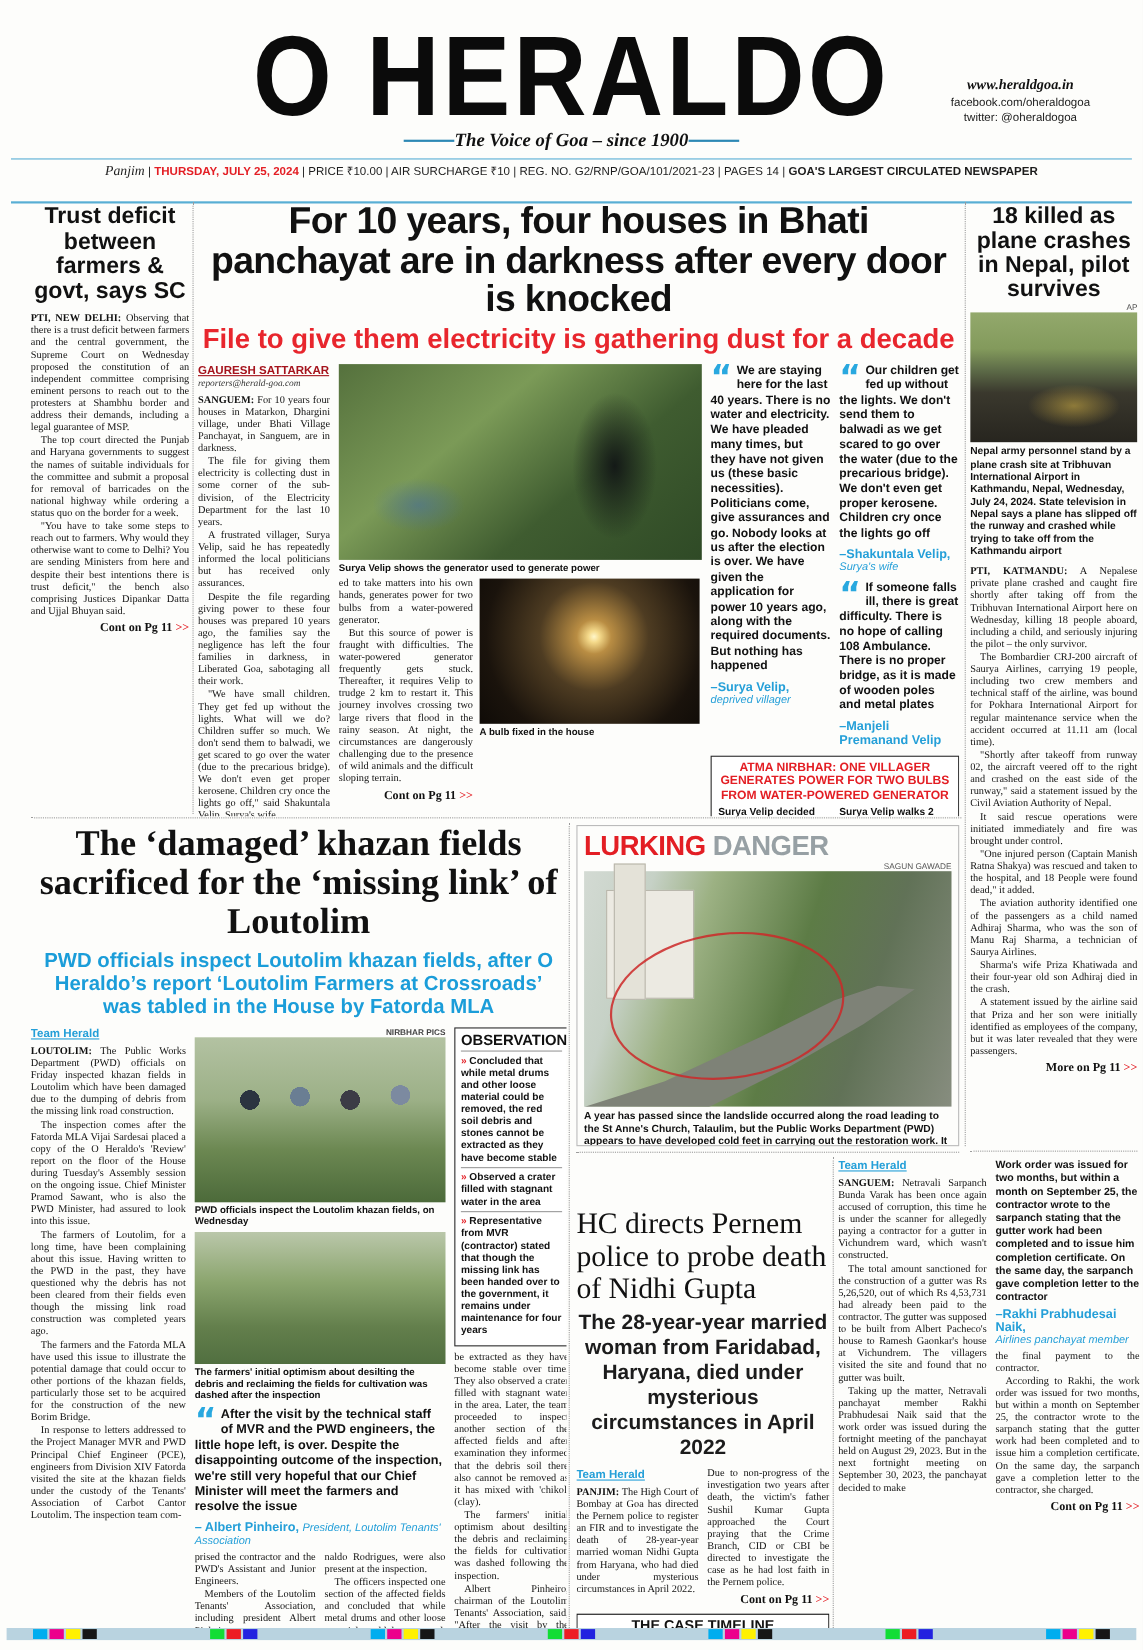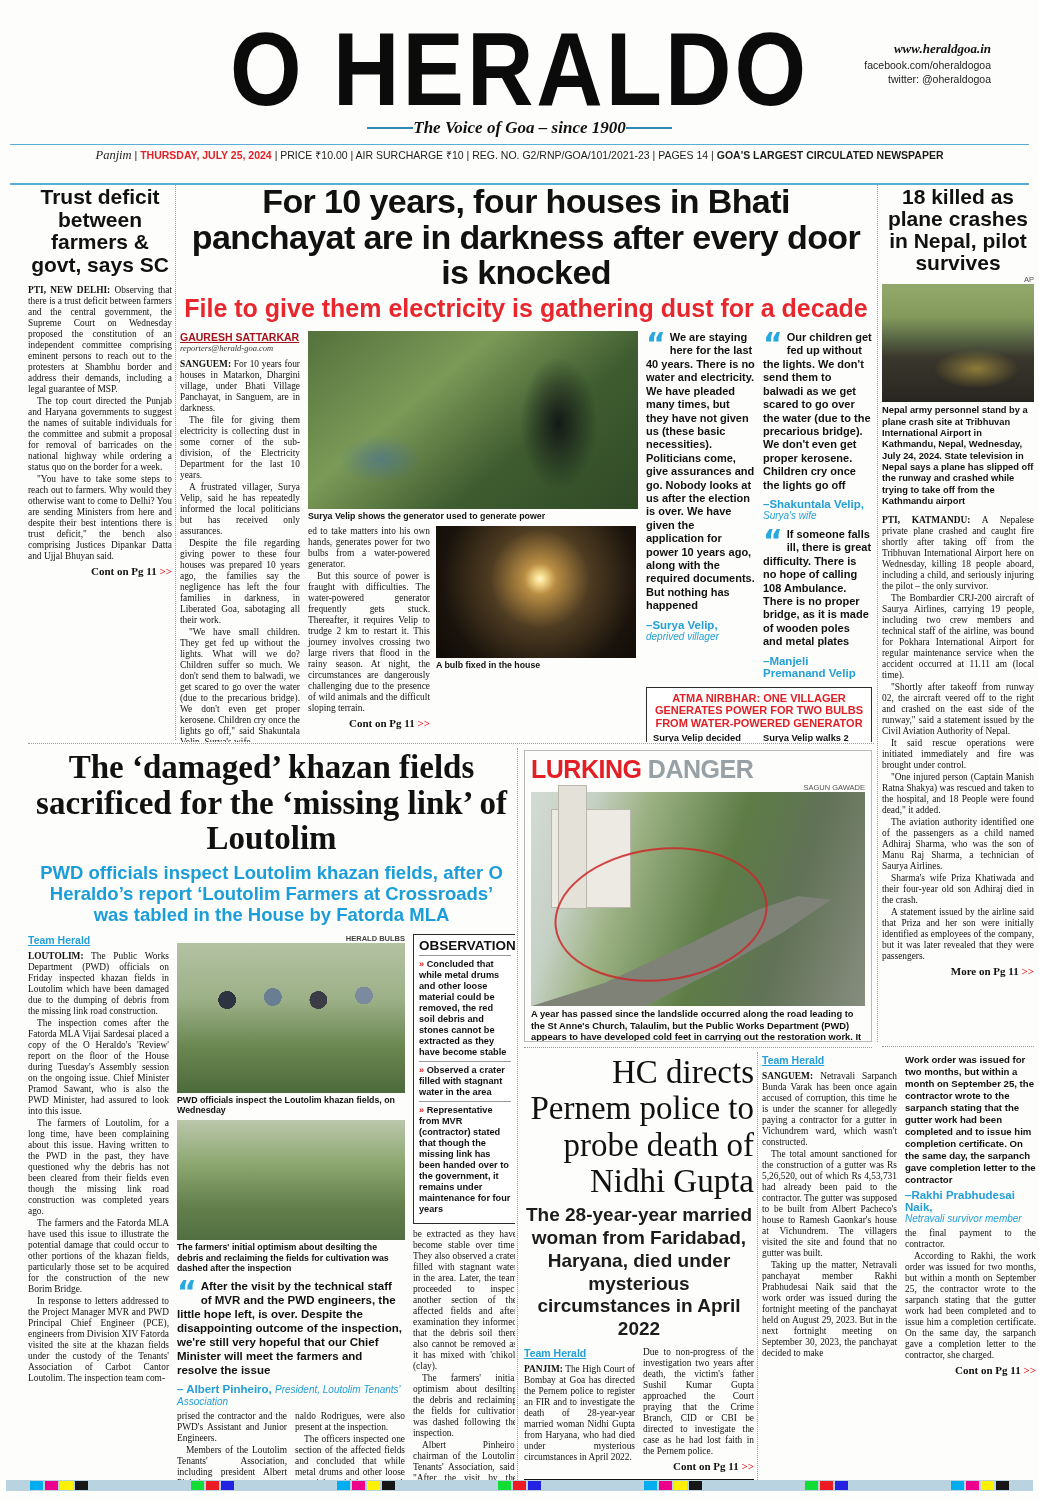--- a/index.html
+++ b/index.html
@@ -4,21 +4,21 @@
 <style>
   * { margin:0; padding:0; box-sizing:border-box; }
   html,body { background:#e9e9e9; }
   .page { position:relative; width:1039px; height:1500px; margin:0 auto; background:#fdfdfb;
           overflow:hidden; font-family:"Liberation Sans", sans-serif; color:#111; }
   
   .masthead { position:absolute; left:0; top:0; width:100%; height:178px; }
   .mast-title { text-align:center; font-weight:900; font-size:92px; line-height:1;
                 letter-spacing:3px; padding-top:16px; transform:scaleY(1.12); transform-origin:top center;
                 font-family:"Liberation Sans", sans-serif; color:#0b0b0b; }
-  .mast-contact { position:absolute; right:48px; top:40px; text-align:right; line-height:1.35; }
+  .mast-contact { position:absolute; right:48px; top:68px; text-align:center; line-height:1.35; }
   .mast-contact .site { font-family:"Liberation Serif", serif; font-style:italic; font-weight:700; font-size:13px; }
   .mast-contact .soc { font-size:10.5px; color:#222; }
   .tag-row { display:flex; align-items:center; justify-content:center; gap:0; margin-top:10px; }
   .tag-row .tline { width:46px; height:2px; background:#2d88b4; }
   .tagline { font-family:"Liberation Serif", serif; font-style:italic; font-weight:700; font-size:17px; }
   .date-row { border-top:1.5px solid #58aed4; border-bottom:2px solid #58aed4; margin:6px 10px 0 10px;
               padding:3px 0 20px 0; text-align:center; font-size:10.5px; color:#1c1c1c; }
   .date-row .city { font-family:"Liberation Serif", serif; font-style:italic; font-size:12.5px; }
   .date-row .date { color:#e31e24; font-weight:700; }
   .date-row .claim { font-weight:700; }
@@ -80,21 +80,21 @@
   .obs-item { font-size:9.2px; font-weight:700; line-height:1.2; padding:3px 0; border-top:1px solid #999; }
   .obs-item:first-of-type { border-top:none; }
   .kz-quote { margin:4px 0 2px 0; }
   .kz-quote .quote { font-size:11.5px; }
   
   .lurk-box { border:1px solid #bbb; padding:4px 6px; }
   .lurk-title { font-size:25px; font-weight:800; letter-spacing:-0.5px; }
   .lurk-red { color:#e31e24; } .lurk-grey { color:#97a0a4; font-weight:600; }
   .lurk-cap { font-size:9.3px; font-weight:600; line-height:1.25; margin-top:3px; }
   
-  .hc-h { font-family:"Liberation Serif", serif; font-size:33px; line-height:1.1; text-align:right; font-weight:400; }
+  .hc-h { font-family:"Liberation Serif", serif; font-size:27px; line-height:1.1; text-align:left; font-weight:400;margin-top:44px; }
   .hc-sub { font-size:19px; font-weight:700; text-align:center; line-height:1.2; margin:5px 0 6px 0; color:#1c1c1c; }
   .hc-row { display:flex; gap:8px; }
   .hc-row > div { width:50%; }
   .timeline { border:1.5px solid #111; margin-top:7px; padding:2px 6px 4px 6px; background:#fff; }
   .tl-title { font-size:13px; font-weight:800; text-align:center; border-bottom:1.5px solid #111; padding-bottom:1px; margin-bottom:3px; }
   .tl-cols { display:flex; gap:10px; }
   .tl-col { width:50%; }
   .tl-item { font-size:8.9px; font-weight:700; line-height:1.2; padding:2px 0; border-bottom:1px solid #888; }
   .tl-item:last-child { border-bottom:none; }
   .tl-date { color:#e8391d; }
@@ -267,21 +267,21 @@
     <div class="kz-row">
       <div class="kz-colA body-text">
         <div class="byline-blue">Team Herald</div>
         <p class="first"><b class="lead">LOUTOLIM:</b> <span>The Public Works Department (PWD) officials on Friday inspected khazan fields in Loutolim which have been damaged due to the dumping of debris from the missing link road construction.</span></p>
         <p>The inspection comes after the Fatorda MLA Vijai Sardesai placed a copy of the O Heraldo's 'Review' report on the floor of the House during Tuesday's Assembly session on the ongoing issue. Chief Minister Pramod Sawant, who is also the PWD Minister, had assured to look into this issue.</p>
         <p>The farmers of Loutolim, for a long time, have been complaining about this issue. Having written to the PWD in the past, they have questioned why the debris has not been cleared from their fields even though the missing link road construction was completed years ago.</p>
         <p>The farmers and the Fatorda MLA have used this issue to illustrate the potential damage that could occur to other portions of the khazan fields, particularly those set to be acquired for the construction of the new Borim Bridge.</p>
         <p>In response to letters addressed to the Project Manager MVR and PWD Principal Chief Engineer (PCE), engineers from Division XIV Fatorda visited the site at the khazan fields under the custody of the Tenants' Association of Carbot Cantor Loutolim. The inspection team com-</p>
       </div>
       <div class="kz-colB">
-        <div class="herald-pics">HERALD BULBS</div>
+        <div class="herald-pics">NIRBHAR PICS</div>
         <div class="photo ph-officials"></div>
         <div class="caption">PWD officials inspect the Loutolim khazan fields, on Wednesday</div>
         <div class="photo ph-fields"></div>
         <div class="caption">The farmers' initial optimism about desilting the debris and reclaiming the fields for cultivation was dashed after the inspection</div>
         <div class="kz-quote">
           <div class="quote"><span class="qmark">“</span><span>After the visit by the technical staff of MVR and the PWD engineers, the little hope left, is over. Despite the disappointing outcome of the inspection, we're still very hopeful that our Chief Minister will meet the farmers and resolve the issue</span></div>
           <div class="q-author"><span>– Albert Pinheiro,</span> <span class="q-role">President, Loutolim Tenants' Association</span></div>
         </div>
         <div class="kz-subrow body-text">
           <div>
@@ -359,21 +359,21 @@
       <div class="nv-col1">
         <div class="byline-blue">Team Herald</div>
         <p class="first"><b class="lead">SANGUEM:</b> <span>Netravali Sarpanch Bunda Varak has been once again accused of corruption, this time he is under the scanner for allegedly paying a contractor for a gutter in Vichundrem ward, which wasn't constructed.</span></p>
         <p>The total amount sanctioned for the construction of a gutter was Rs 5,26,520, out of which Rs 4,53,731 had already been paid to the contractor. The gutter was supposed to be built from Albert Pacheco's house to Ramesh Gaonkar's house at Vichundrem. The villagers visited the site and found that no gutter was built.</p>
         <p>Taking up the matter, Netravali panchayat member Rakhi Prabhudesai Naik said that the work order was issued during the fortnight meeting of the panchayat held on August 29, 2023. But in the next fortnight meeting on September 30, 2023, the panchayat decided to make</p>
       </div>
       <div class="nv-col2">
         <div>
           <div class="nv-quote">Work order was issued for two months, but within a month on September 25, the contractor wrote to the sarpanch stating that the gutter work had been completed and to issue him completion certificate. On the same day, the sarpanch gave completion letter to the contractor</div>
           <div class="q-author"><span>–Rakhi Prabhudesai</span> <span>Naik,</span></div>
-          <div class="q-role">Netravali survivor member</div>
+          <div class="q-role">Airlines panchayat member</div>
         </div>
         <p class="first" style="margin-top:4px;">the final payment to the contractor.</p>
         <p>According to Rakhi, the work order was issued for two months, but within a month on September 25, the contractor wrote to the sarpanch stating that the gutter work had been completed and to issue him a completion certificate. On the same day, the sarpanch gave a completion letter to the contractor, she charged.</p>
         <div class="cont"><span>Cont on Pg 11</span> <span class="arr">&gt;&gt;</span></div>
       </div>
     </div>
   </div>
 
   <div class="reg-strip" style="background: rgb(185, 211, 224);">
       <div class="reg-group">

